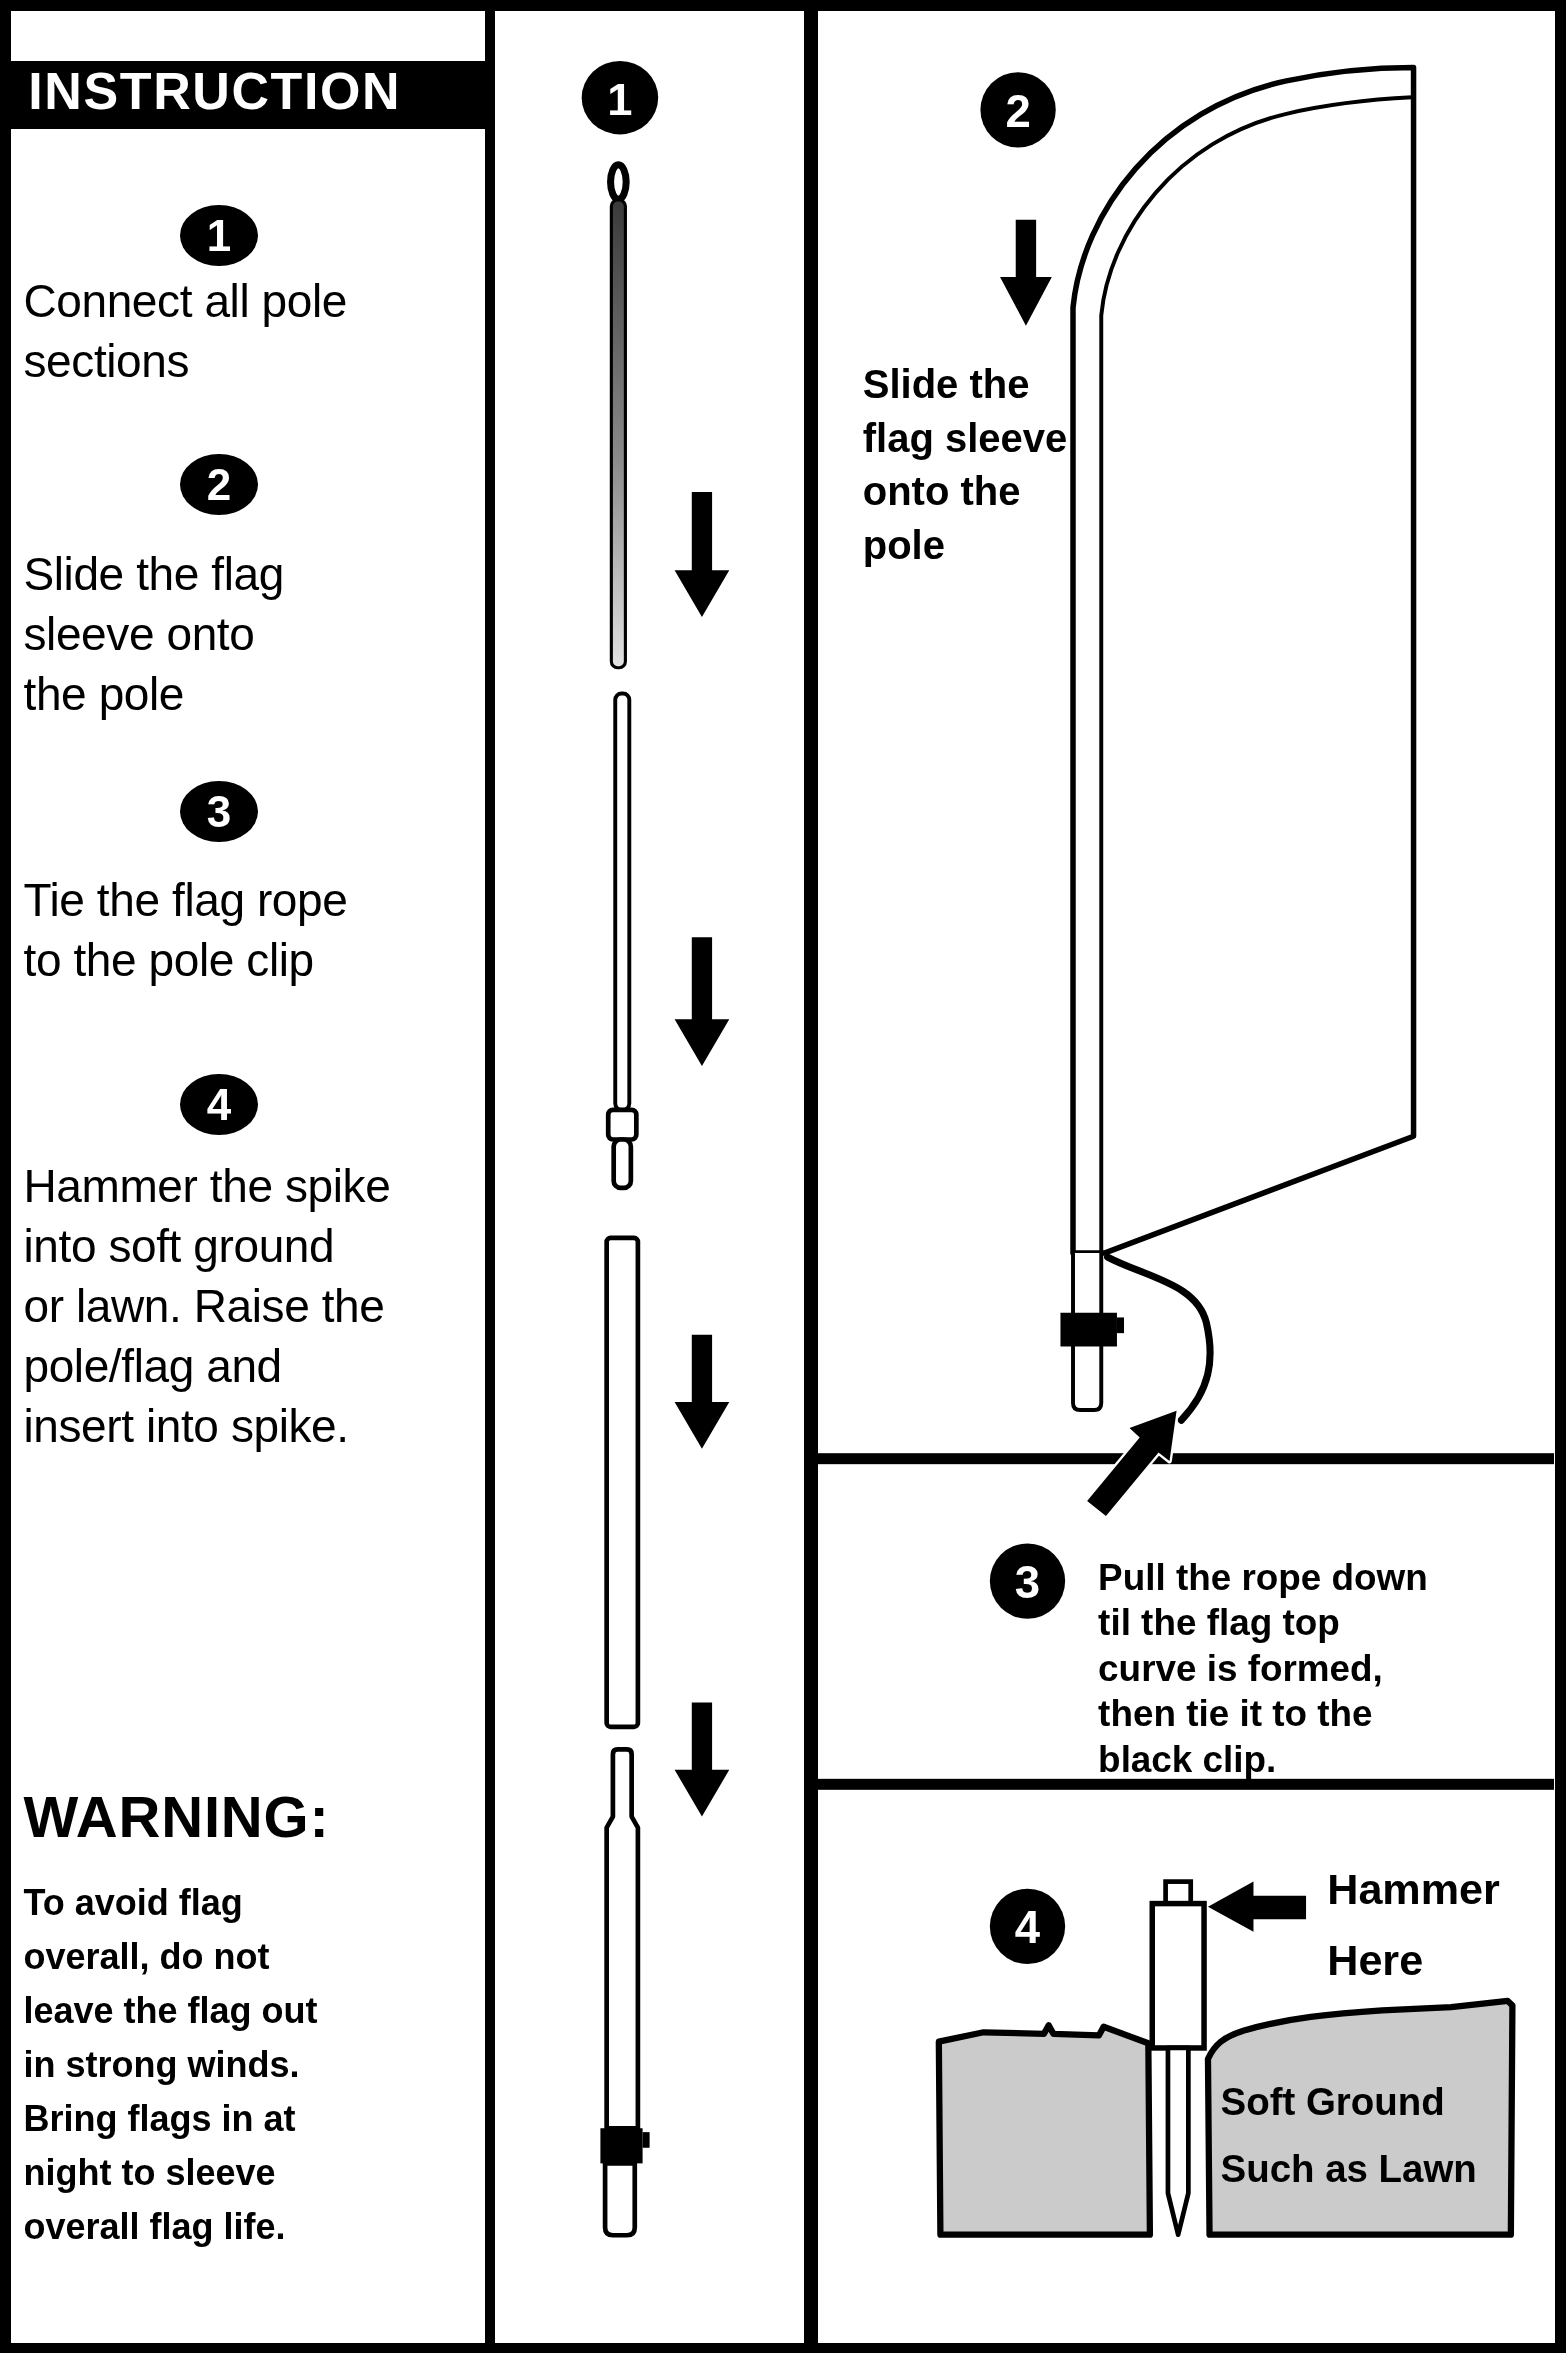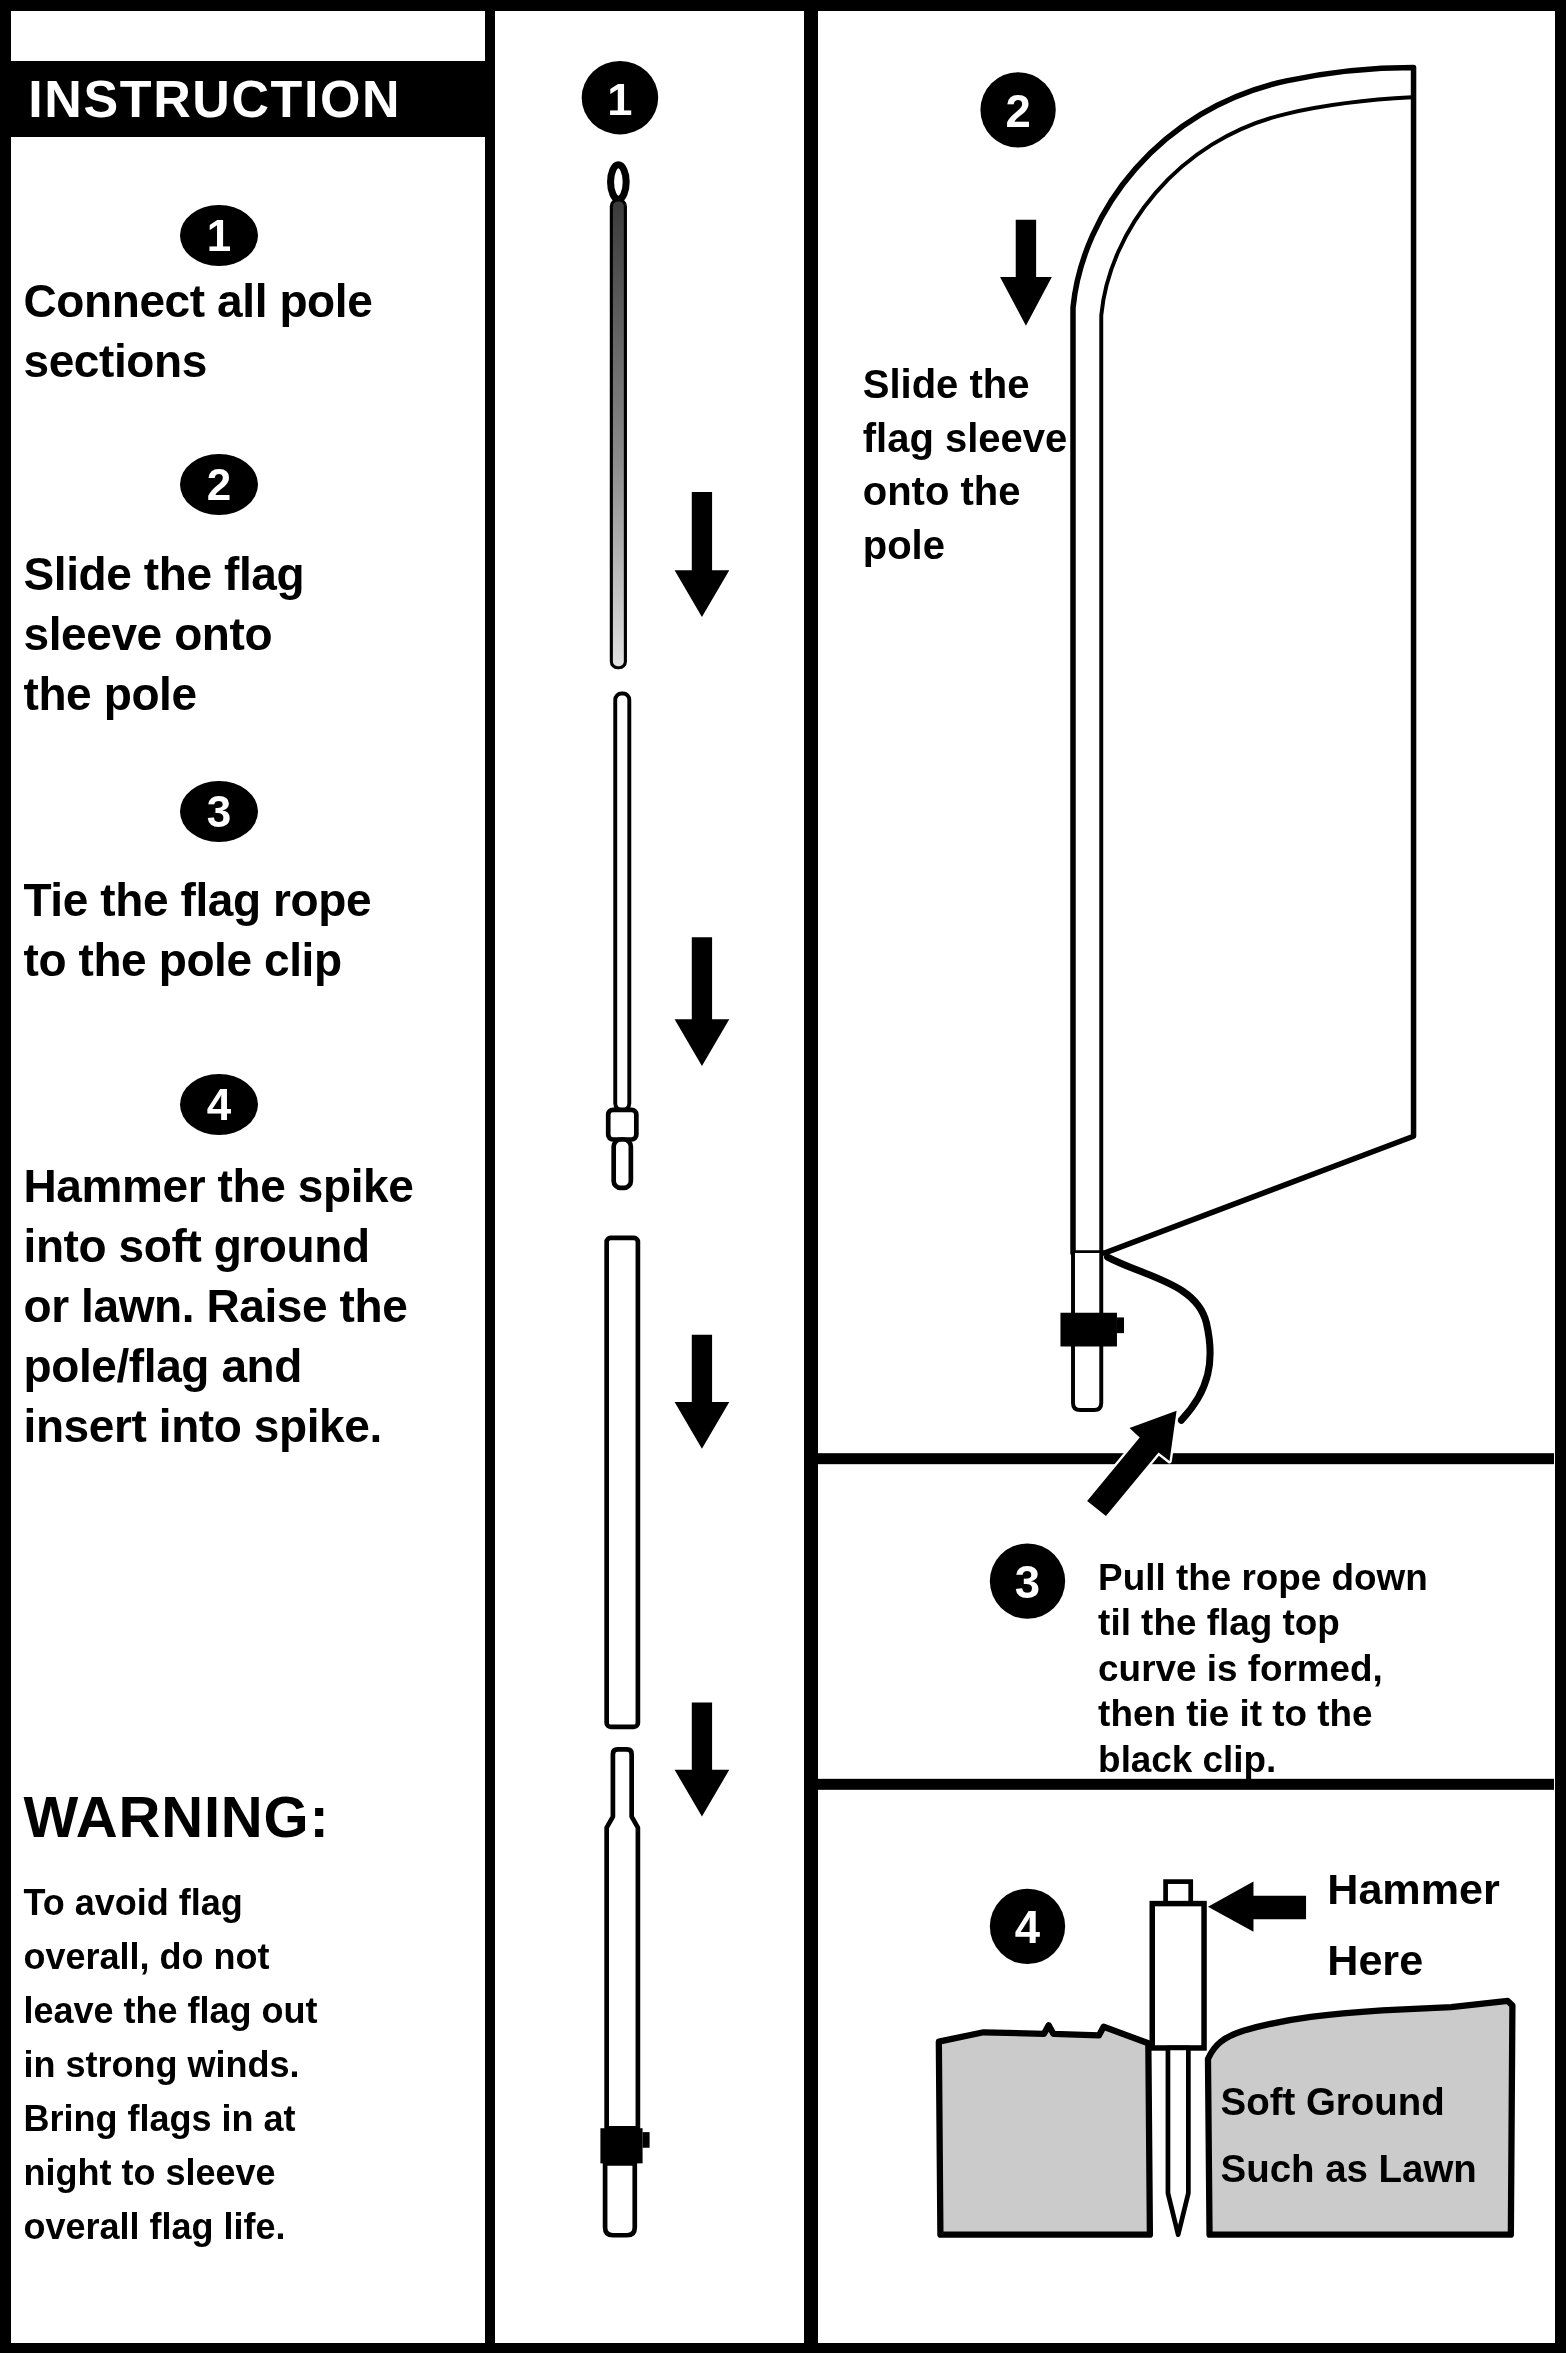--- a/index.html
+++ b/index.html
@@ -2,25 +2,25 @@
 <html style="font-size:12.6px"><head>
 <meta charset="utf-8">
 <style>
   html,body{margin:0;padding:0;width:1566px;height:2354px;background:#ffffff;overflow:hidden;}
   body{font-family:"Liberation Sans", sans-serif;color:#000;}
   .sheet{position:absolute;left:0;top:0;width:1566px;height:2354px;background:#fff;}
   .frame{position:absolute;left:0;top:0;right:0;bottom:0;border:11px solid #000;}
   .vdiv{position:absolute;top:11px;height:2332px;background:#000;}
   #divider-left{left:485px;width:10.2px;}
   #divider-mid{left:804px;width:14px;}
-  .header-bar{position:absolute;left:11px;top:61px;width:474px;height:76px;background:#000;display:flex;align-items:center;}
+  .header-bar{position:absolute;left:11px;top:61px;width:474px;height:68px;background:#000;display:flex;align-items:flex-start;}
   .header-bar span{color:#fff;font-size:52px;font-weight:700;letter-spacing:1.6px;padding-left:17.3px;white-space:nowrap;}
   .badge-l{position:absolute;width:78px;height:61px;background:#000;border-radius:50%;color:#fff;
            display:flex;align-items:center;justify-content:center;font-size:44px;font-weight:700;left:180px;}
-  .steptext{position:absolute;left:23.5px;font-size:46px;font-weight:700;line-height:60px;letter-spacing:-0.4px;white-space:nowrap;}
+  .steptext{position:absolute;left:23.5px;font-size:46px;font-weight:400;line-height:60px;letter-spacing:-0.4px;white-space:nowrap;}
   .warn-title{position:absolute;left:23.5px;top:1783px;font-size:58px;font-weight:700;letter-spacing:0.8px;}
   .warn-text{position:absolute;left:23.5px;top:1876px;font-size:36px;font-weight:700;line-height:54px;white-space:nowrap;}
   svg{position:absolute;overflow:visible;}
   svg text{font-family:"Liberation Sans", sans-serif;}
   .badge-num{fill:#fff;font-size:58px;font-weight:700;text-anchor:middle;}
   .rtext{font-weight:700;fill:#000;}
 </style>
 </head>
 <body>
 

